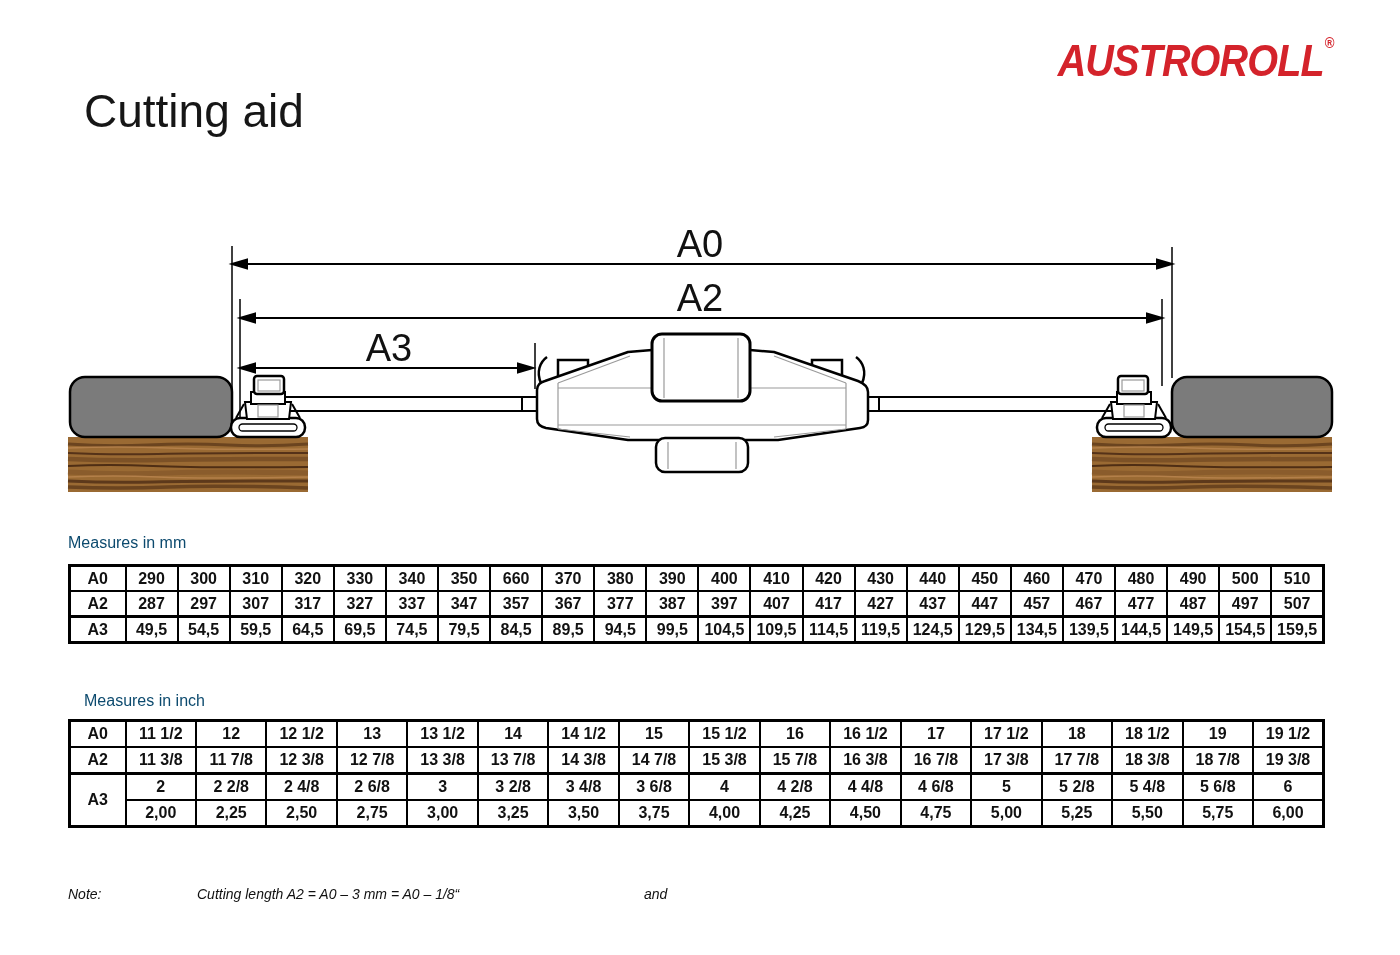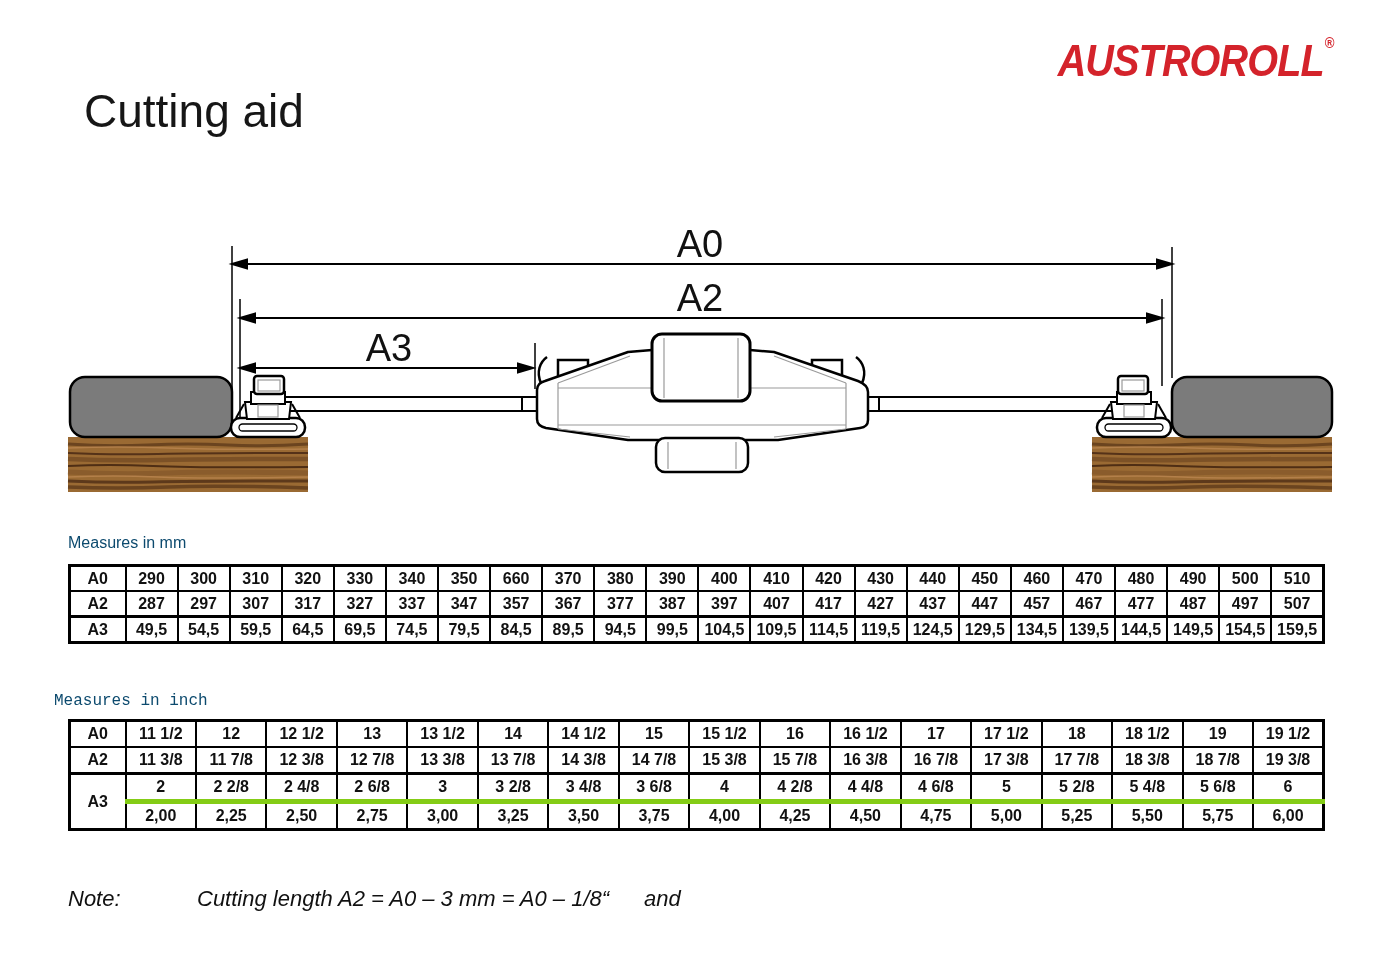--- a/index.html
+++ b/index.html
@@ -13,39 +13,39 @@
     font-size:45px;letter-spacing:-1px;white-space:nowrap;
     transform:scaleX(0.88);transform-origin:right center;
   }
   .logo .reg{font-size:15px;vertical-align:28px;font-style:normal;margin-left:1px;}
   .page-title{
     position:absolute;left:84px;top:84px;font-size:46px;color:#161616;
   }
   svg.diagram{position:absolute;left:0;top:0;width:1400px;height:955px;}
   .measures-label{position:absolute;font-size:16px;color:#0c4a6e;}
   #mm-label{left:68px;top:534px;}
-  #inch-label{left:54px;top:692px;font-family:Liberation Mono, monospace;}
+  #inch-label{left:84px;top:692px;}
   table.tbl{
     position:absolute;border-collapse:collapse;table-layout:fixed;
     width:1257px;background:#fff;border:3px solid #000;
   }
   #mm-table{left:68px;top:564px;}
   #inch-table{left:68px;top:719px;}
   .tbl th,.tbl td{
     border:2px solid #000;font-weight:bold;font-size:16px;line-height:1.1;
     text-align:center;vertical-align:middle;height:23px;padding:0;
     white-space:nowrap;overflow:hidden;
   }
   #inch-table th,#inch-table td{height:24px;}
   col.hdr{width:56px;}
   tr.sec-top th, tr.sec-top td{border-top:3px solid #000;}
-  tr.sub-row td{border-top:5px solid #84cc16;}
+  tr.sub-row td{border-top:1px solid #84cc16;}
   .note{
     position:absolute;left:68px;top:886px;width:1290px;height:26px;
-    font-style:italic;font-size:22px;color:#111;
+    font-style:italic;font-size:14px;color:#111;
   }
   .note span{position:absolute;white-space:nowrap;top:0;}
   .note .n-label{left:0;}
   .note .n-f1{left:129px;}
   .note .n-and{left:576px;}
   .note .n-f2{left:680px;}
 </style>
 </head>
 <body>
 

